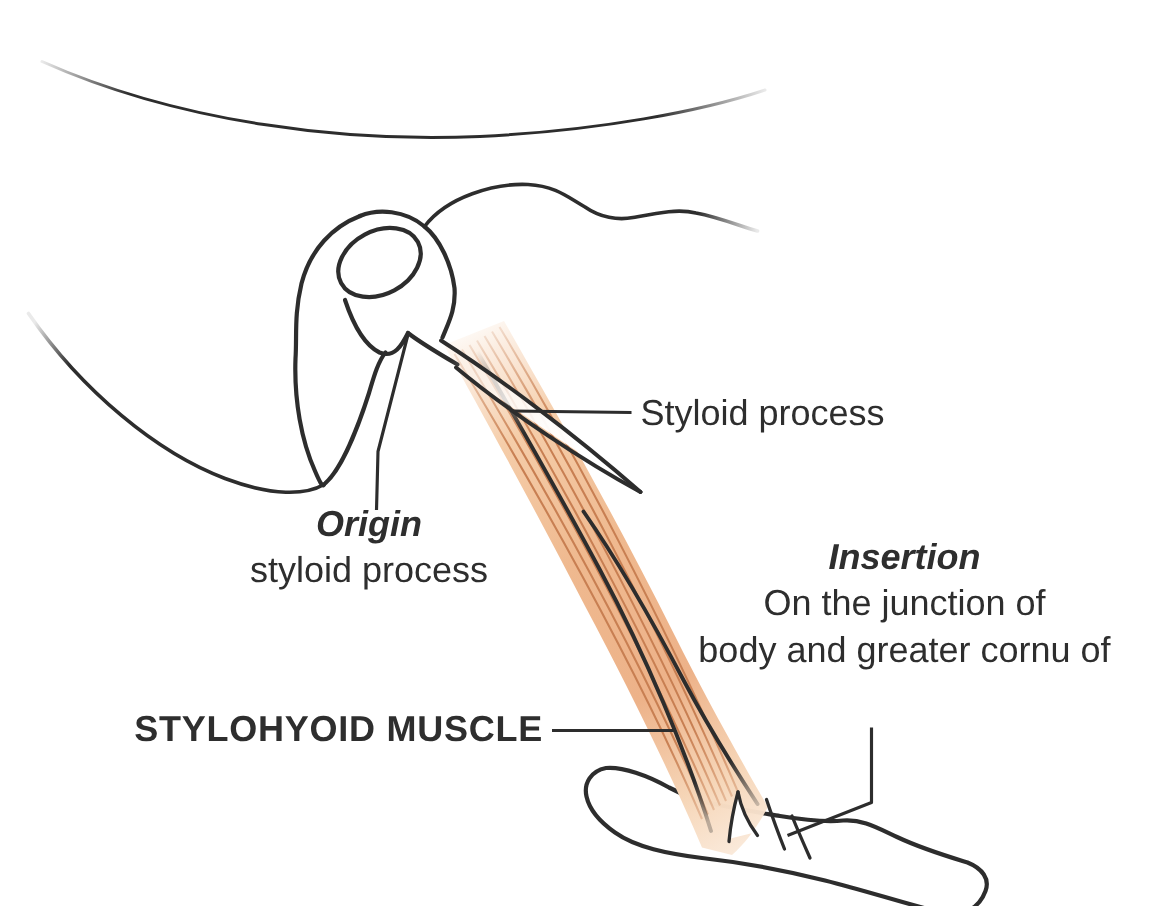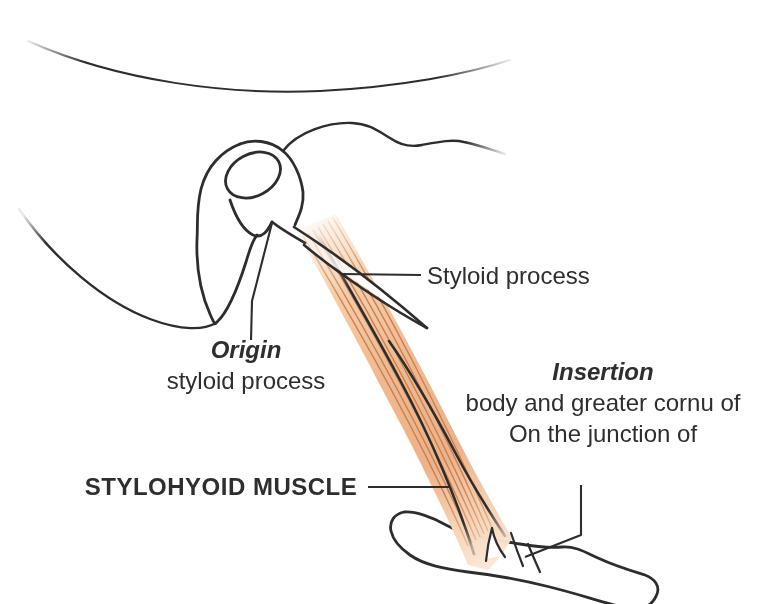--- a/index.html
+++ b/index.html
@@ -5,21 +5,21 @@
   html,body{margin:0;padding:0;background:#ffffff;}
   .stage{position:relative;width:768px;height:604px;background:#ffffff;overflow:hidden;
          font-family:"Liberation Sans", sans-serif;color:#2e2e2e;margin-top:24px;}
   .stage svg{position:absolute;left:0;top:0;}
   .lbl{position:absolute;white-space:nowrap;color:#2e2e2e;}
   .lbl-styloid{left:427px;top:238px;font-size:24px;}
   .blk{position:absolute;text-align:center;font-size:24px;line-height:31px;}
   .blk-origin{left:85px;top:310px;width:322px;}
   .blk-insertion{left:442px;top:332px;width:322px;}
   .heading{font-weight:bold;font-style:italic;}
-  .lbl-muscle{left:80px;top:449px;width:282px;text-align:center;
+  .lbl-muscle{left:80px;top:449px;width:282px;text-align:right;
               font-weight:bold;font-size:24px;letter-spacing:.5px;}
 </style>
 </head>
 <body>
 
 <div class="stage">
 
   <svg width="768" height="604" viewBox="0 0 768 604">
     <defs>
       <linearGradient id="muscleFill" gradientUnits="userSpaceOnUse" x1="300" y1="190" x2="500" y2="540">
@@ -154,18 +154,18 @@
 
   <div class="lbl lbl-styloid">Styloid process</div>
 
   <div class="blk blk-origin">
     <div class="heading">Origin</div>
     <div>styloid process</div>
   </div>
 
   <div class="blk blk-insertion">
     <div class="heading">Insertion</div>
+    <div>On the junction of</div>
     <div>body and greater cornu of</div>
-    <div>On the junction of</div>
   </div>
 
   <div class="lbl lbl-muscle">STYLOHYOID MUSCLE</div>
 </div>
 
 </body></html>

